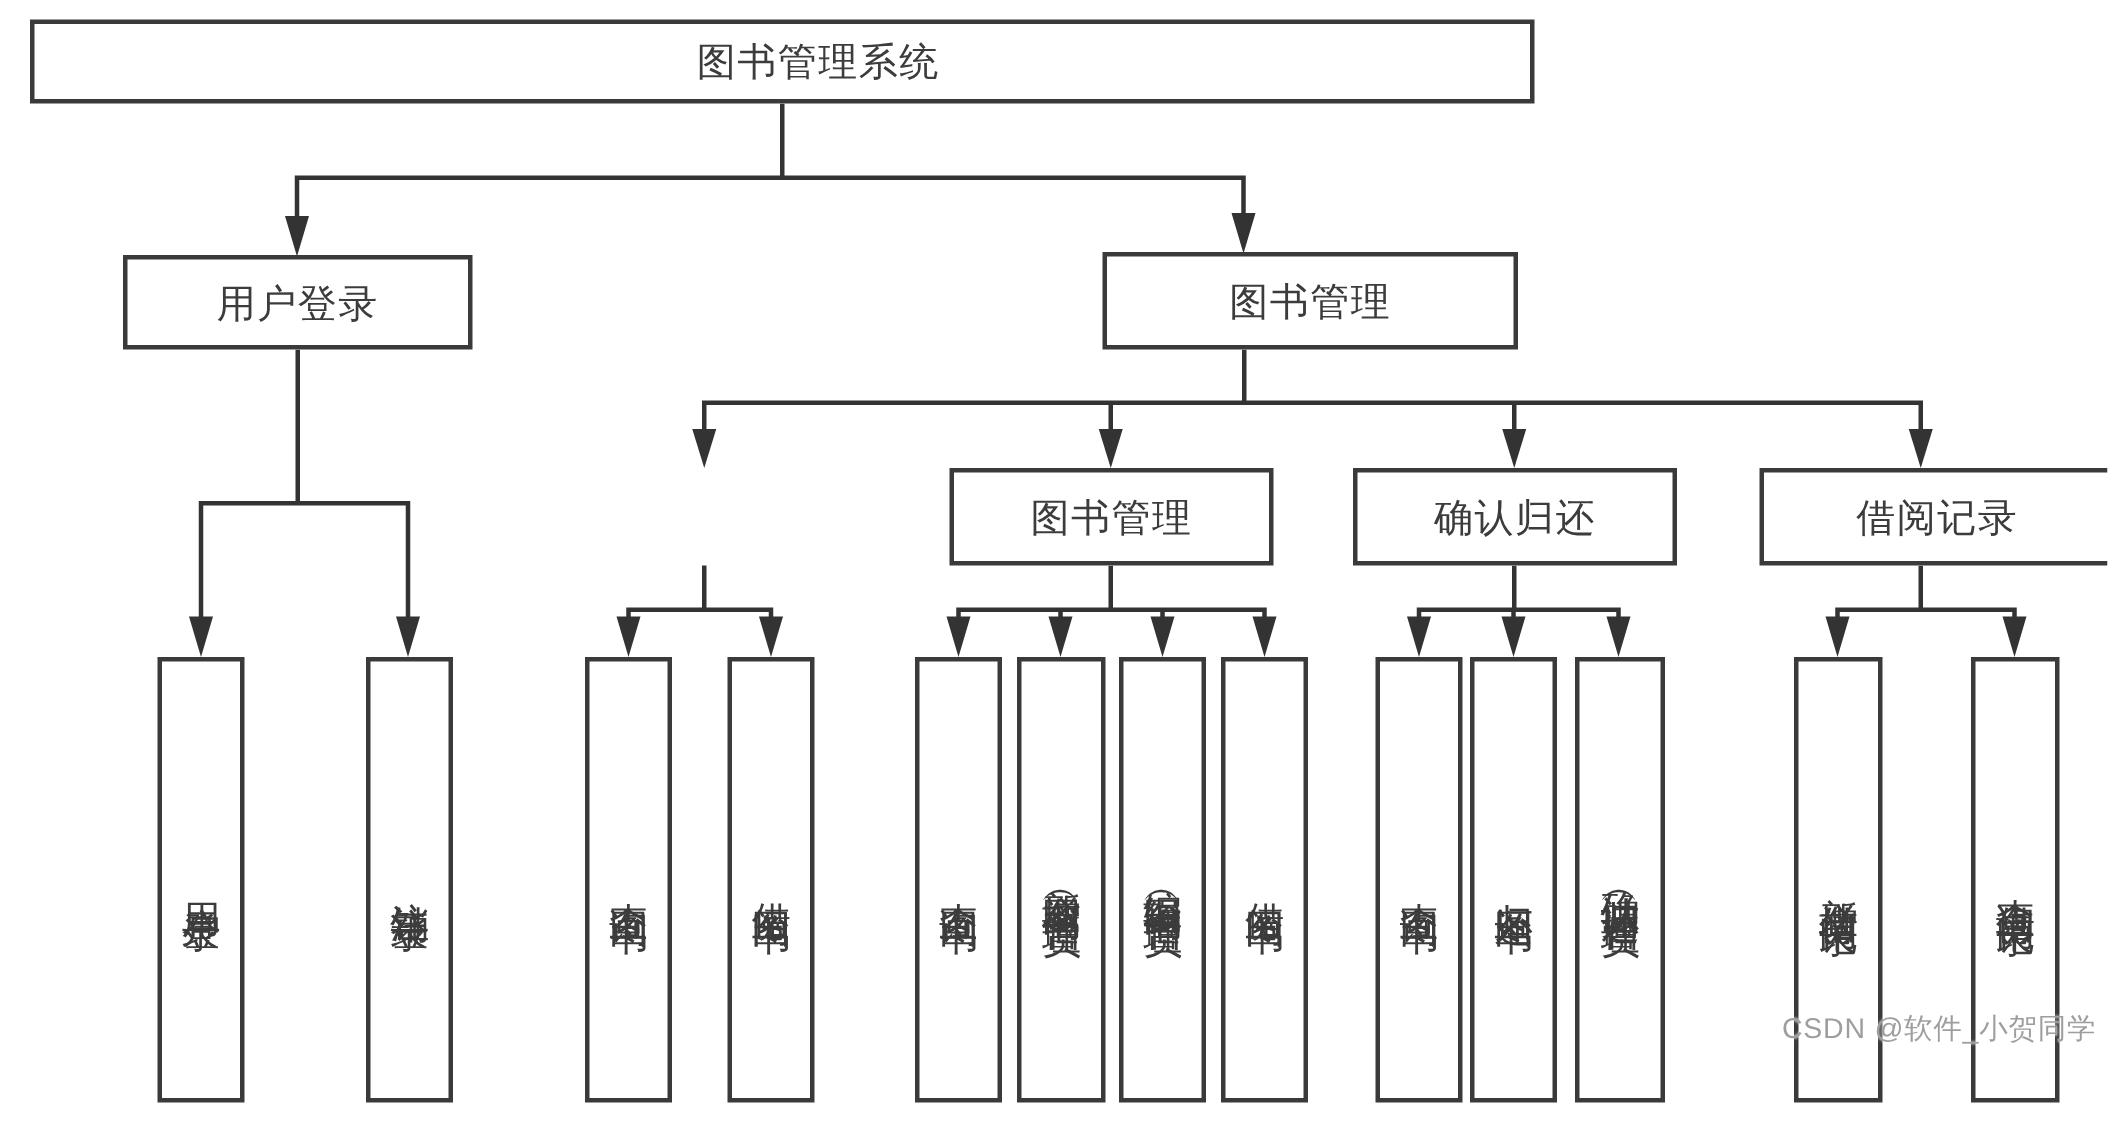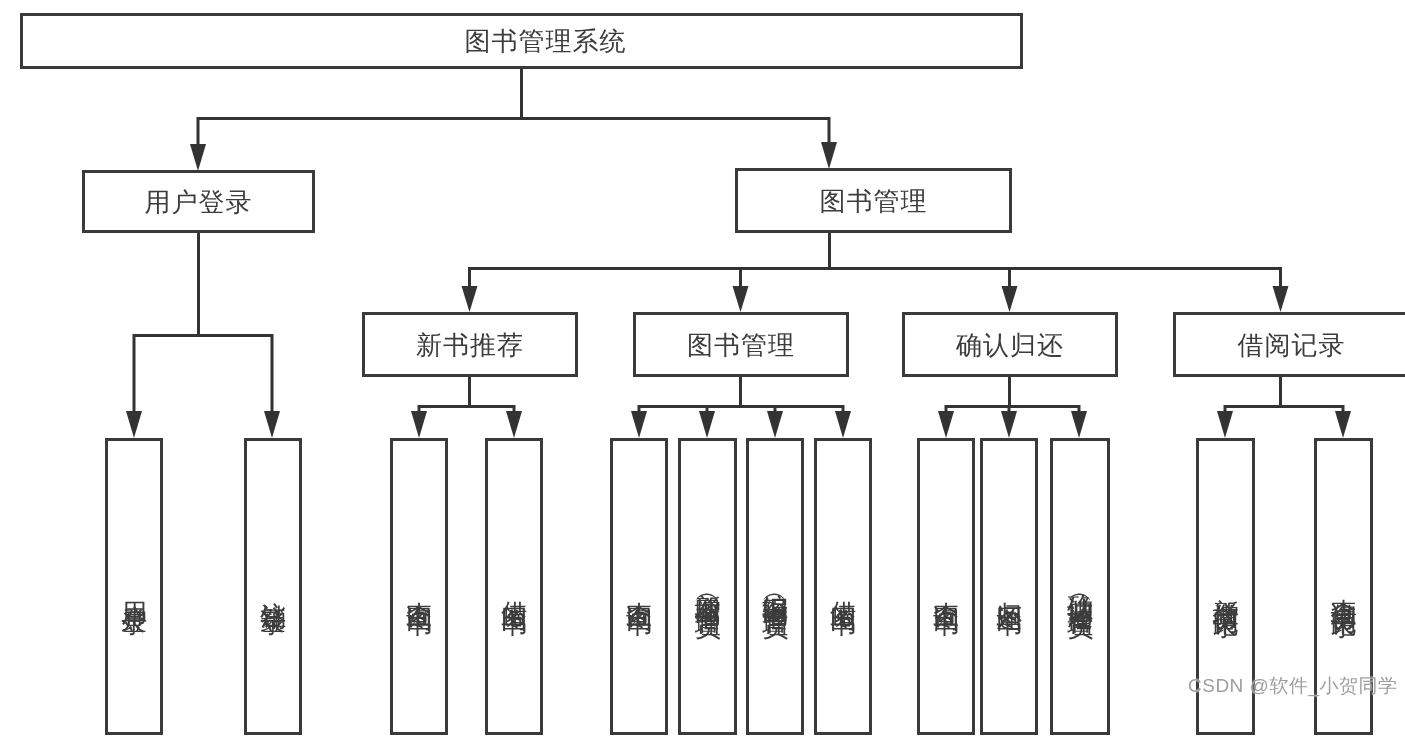--- a/index.html
+++ b/index.html
@@ -118,23 +118,20 @@
     <span>图书管理系统</span>
   </div>
 
   <div class="node h-node" style="left:82px; top:170px; width:233px; height:63px;">
     <span>用户登录</span>
   </div>
   <div class="node h-node" style="left:735px; top:168px; width:277px; height:65px;align-items:center;">
     <span>图书管理</span>
   </div>
 
-  <div class="node h-node" style="left:362px; top:312px; width:216px; height:65px;">
-    <span>新书推荐</span>
-  </div>
   <div class="node h-node" style="left:633px; top:312px; width:216px; height:65px;">
     <span>图书管理</span>
   </div>
   <div class="node h-node" style="left:902px; top:312px; width:216px; height:65px;">
     <span>确认归还</span>
   </div>
   <div class="node h-node" style="left:1173px; top:312px; width:237px; height:65px;">
     <span>借阅记录</span>
   </div>
 

